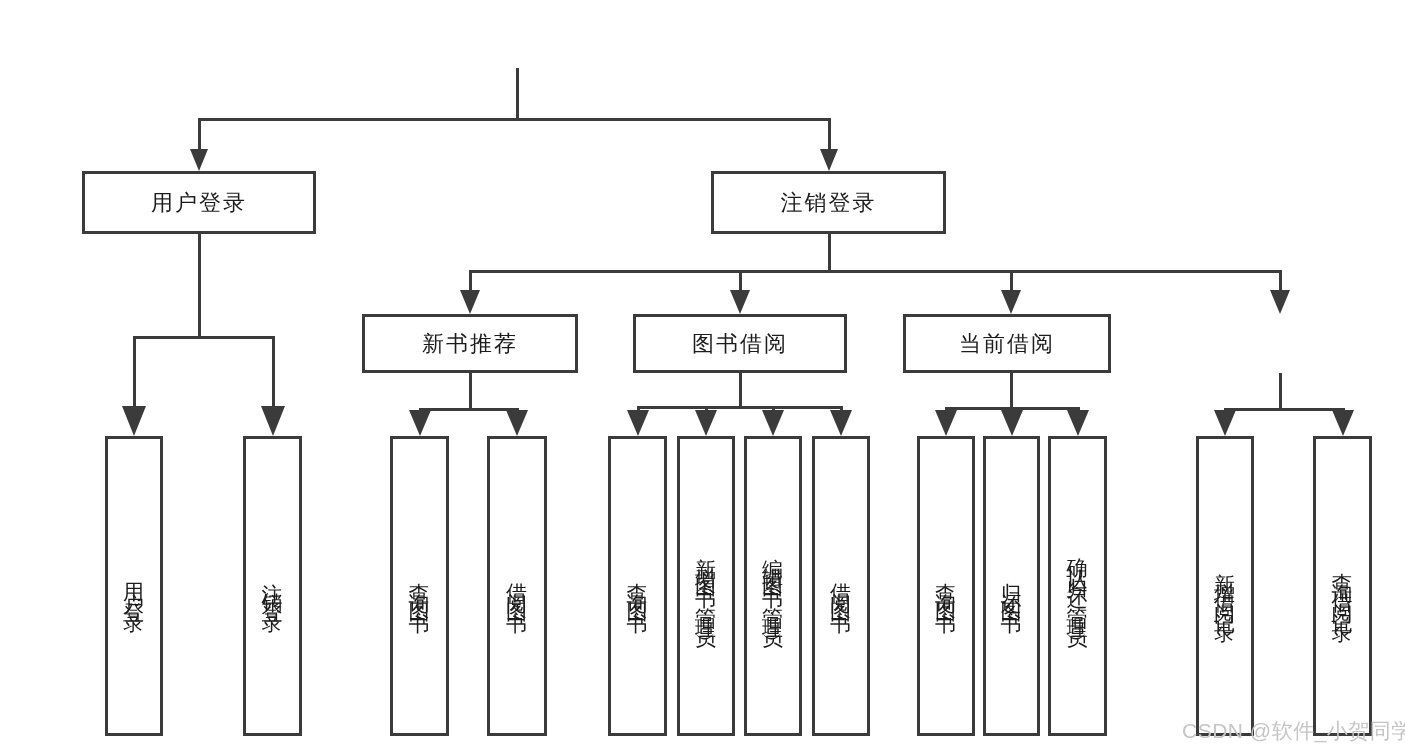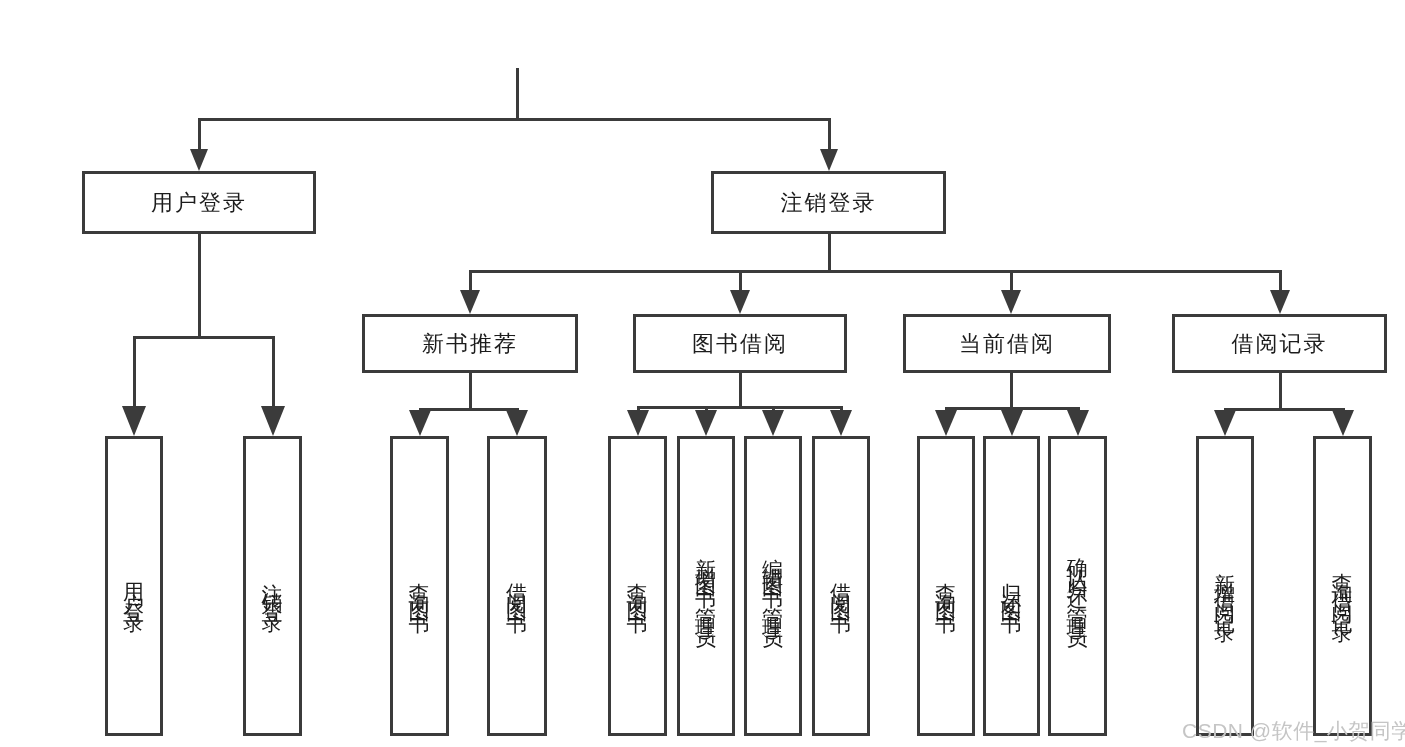--- a/index.html
+++ b/index.html
@@ -40,21 +40,20 @@
 
 <div class="stage">
 
 
   <div class="hbox" style="left:82px;top:171px;width:234px;height:63px">用户登录</div>
   <div class="hbox" style="left:711px;top:171px;width:235px;height:63px">注销登录</div>
 
   <div class="hbox" style="left:633px;top:314px;width:214px;height:59px">图书借阅</div>
   <div class="hbox" style="left:362px;top:314px;width:216px;height:59px">新书推荐</div>
   <div class="hbox" style="left:903px;top:314px;width:208px;height:59px">当前借阅</div>
-  <div class="hbox" style="left:1172px;top:314px;width:215px;height:59px">借阅记录</div>
 
   <div class="vbox" style="left:105px;top:436px;width:58px;height:300px">
     <span class="vtext">用户登录</span>
   </div>
   <div class="vbox" style="left:243px;top:436px;width:59px;height:300px">
     <span class="vtext">注销登录</span>
   </div>
 
   <div class="vbox" style="left:390px;top:436px;width:59px;height:300px">
     <span class="vtext">查询图书</span>

